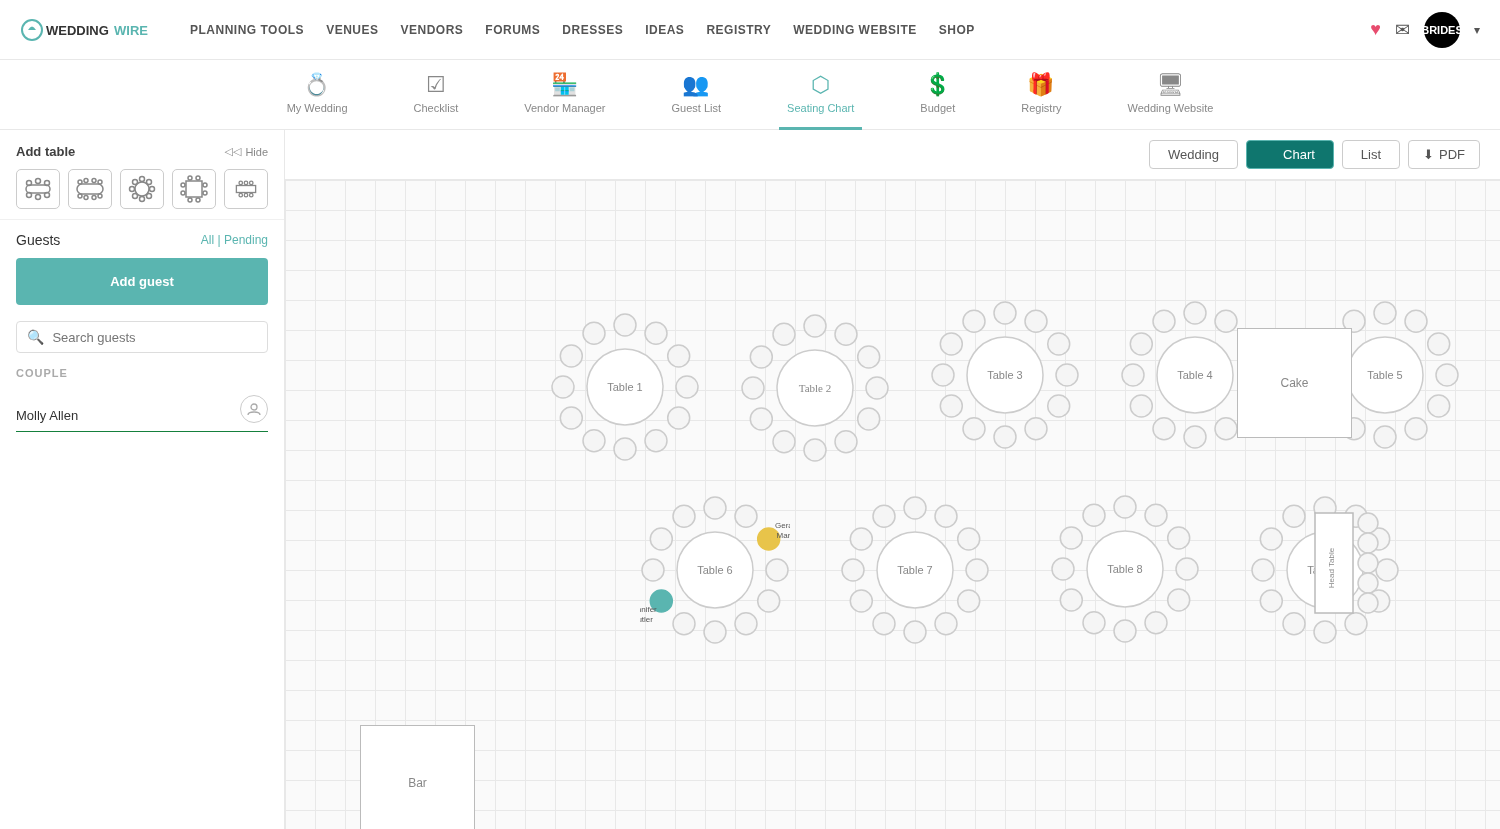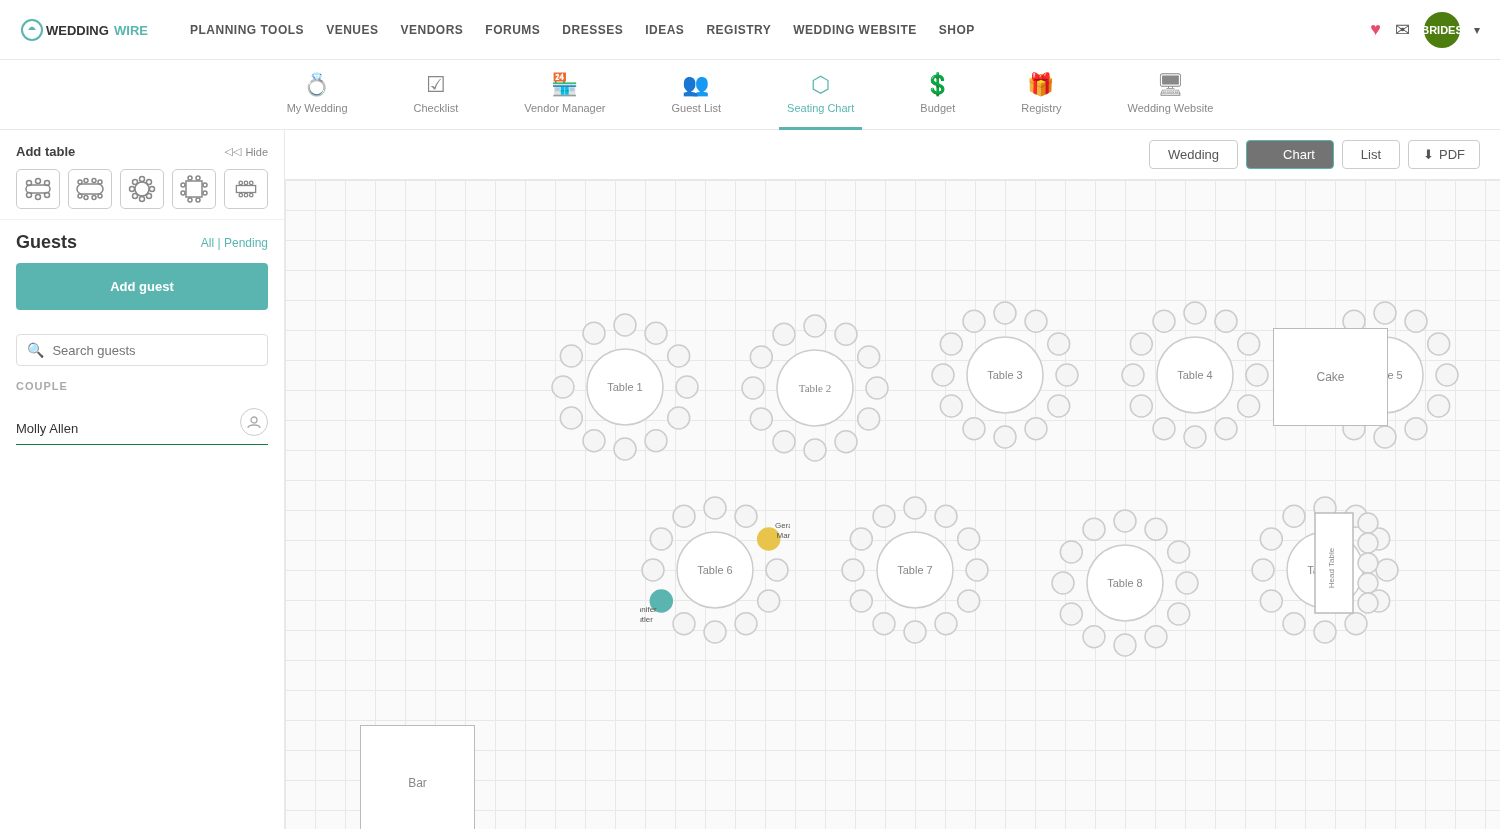--- a/index.html
+++ b/index.html
@@ -11,21 +11,21 @@
       border-bottom: 1px solid #e8e8e8; padding: 0 20px;
       position: relative; z-index: 10;
     }
     .logo { display: flex; align-items: center; margin-right: 40px; }
     .logo svg { width: 130px; height: 30px; }
     .nav-links { display: flex; gap: 22px; flex: 1; }
     .nav-link { font-size: 12px; font-weight: 600; color: #555; text-transform: uppercase; letter-spacing: 0.5px; cursor: pointer; }
     .nav-right { display: flex; align-items: center; gap: 14px; }
     .heart-icon { color: #e74c6e; font-size: 18px; }
     .mail-icon { font-size: 18px; color: #555; }
-    .avatar { width: 36px; height: 36px; border-radius: 50%; background: #4d7c0f; display: flex; align-items: center; justify-content: center; color: white; font-size: 11px; font-weight: 600; }
+    .avatar { width: 36px; height: 36px; border-radius: 50%; background: #000000; display: flex; align-items: center; justify-content: center; color: white; font-size: 11px; font-weight: 600; }
     .chevron { font-size: 12px; color: #555; }
 
     
     .sec-nav {
       display: flex; align-items: center; justify-content: center;
       border-bottom: 1px solid #e8e8e8; padding: 0 20px; height: 70px; gap: 50px;
     }
     .sec-nav-item { display: flex; flex-direction: column; align-items: center; gap: 4px; cursor: pointer; padding: 0 8px; height: 70px; justify-content: center; border-bottom: 3px solid transparent; }
     .sec-nav-item.active { border-bottom-color: #5ab5b0; }
     .sec-nav-item .icon { font-size: 22px; color: #888; }
@@ -41,38 +41,38 @@
     .sidebar-add-table { padding: 14px 16px 10px; border-bottom: 1px solid #f0f0f0; }
     .sidebar-add-table-header { display: flex; justify-content: space-between; align-items: center; margin-bottom: 10px; }
     .sidebar-add-title { font-size: 13px; font-weight: 600; color: #404040; }
     .hide-btn { font-size: 11px; color: #888; cursor: pointer; display: flex; align-items: center; gap: 4px; }
     .table-icons { display: flex; gap: 8px; }
     .table-icon-btn { width: 48px; height: 40px; border: 1.5px solid #ccc; border-radius: 5px; display: flex; align-items: center; justify-content: center; cursor: pointer; background: #fff; }
     .table-icon-btn svg { width: 28px; height: 28px; }
 
     .guests-section { padding: 12px 16px; flex: 1; }
     .guests-header { display: flex; justify-content: space-between; align-items: center; margin-bottom: 10px; }
-    .guests-title { font-size: 18px; font-weight: 700; }
+    .guests-title { font-size: 14px; font-weight: 400; }
     .guests-filter { font-size: 12px; color: #888; }
     .guests-filter span { color: #5ab5b0; cursor: pointer; }
-    .add-guest-btn { width: 100%; padding: 16px; background: #5ab5b0; color: white; border: none; border-radius: 4px; font-size: 13px; font-weight: 600; cursor: pointer; margin-bottom: 24px; }
+    .add-guest-btn { width: 100%; padding: 16px; background: #5ab5b0; color: white; border: none; border-radius: 4px; font-size: 13px; font-weight: 600; cursor: pointer; margin-bottom: 16px; }
     .search-box { display: flex; align-items: center; border: 1px solid #ddd; border-radius: 4px; padding: 7px 10px; margin-bottom: 14px; gap: 8px; }
     .search-box input { border: none; outline: none; font-size: 13px; color: #999; width: 100%; background: transparent; }
     .search-icon { color: #aaa; font-size: 14px; }
 
     .category-label { font-size: 11px; font-weight: 700; color: #aaa; letter-spacing: 1px; text-transform: uppercase; margin-bottom: 8px; }
     .guest-item { display: flex; justify-content: space-between; align-items: flex-end; padding: 8px 0; border-bottom: 1px solid #15803d; }
     .guest-name { font-size: 13px; color: #333; }
     .guest-avatar-icon { width: 28px; height: 28px; border-radius: 50%; border: 1.5px solid #ccc; display: flex; align-items: center; justify-content: center; color: #aaa; font-size: 14px; cursor: pointer; }
 
     
     .canvas-area { flex: 1; overflow: auto; background: #fafafa; position: relative; }
     .canvas-toolbar { display: flex; align-items: center; justify-content: flex-end; padding: 10px 20px; gap: 8px; background: #fff; border-bottom: 1px solid #e8e8e8; }
     .toolbar-btn { padding: 6px 18px; border: 1.5px solid #ccc; border-radius: 4px; background: #fff; font-size: 13px; cursor: pointer; color: #555; }
-    .toolbar-btn.active { background: #737373; color: white; border-color: #5ab5b0; padding-left: 36px; }
+    .toolbar-btn.active { background: #0f766e; color: white; border-color: #5ab5b0; padding-left: 36px; }
     .pdf-btn { display: flex; align-items: center; gap: 5px; padding: 6px 14px; border: 1.5px solid #ccc; border-radius: 4px; background: #fff; font-size: 13px; cursor: pointer; color: #555; }
 
     
     .seating-canvas {
       position: relative;
       background-image: 
         linear-gradient(to right, #e8e8e8 1px, transparent 1px),
         linear-gradient(to bottom, #e8e8e8 1px, transparent 1px);
       background-size: 30px 30px;
       width: 100%;
@@ -372,21 +372,21 @@
             <circle cx="137" cy="75" r="11" fill="#f5f5f5" stroke="#ccc" stroke-width="1.5"></circle>
             <circle cx="128.69357503463522" cy="105.99999999999999" r="11" fill="#f5f5f5" stroke="#ccc" stroke-width="1.5"></circle>
             <circle cx="106" cy="128.69357503463522" r="11" fill="#f5f5f5" stroke="#ccc" stroke-width="1.5"></circle>
             <circle cx="75" cy="137" r="11" fill="#f5f5f5" stroke="#ccc" stroke-width="1.5"></circle>
             <circle cx="43.999999999999986" cy="128.6935750346352" r="11" fill="#f5f5f5" stroke="#ccc" stroke-width="1.5"></circle>
             <circle cx="21.306424965364812" cy="106.00000000000003" r="11" fill="#f5f5f5" stroke="#ccc" stroke-width="1.5"></circle>
             <circle cx="13" cy="75.00000000000001" r="11" fill="#f5f5f5" stroke="#ccc" stroke-width="1.5"></circle>
             <circle cx="21.306424965364805" cy="43.99999999999999" r="11" fill="#f5f5f5" stroke="#ccc" stroke-width="1.5"></circle>
             <circle cx="43.99999999999997" cy="21.30642496536482" r="11" fill="#f5f5f5" stroke="#ccc" stroke-width="1.5"></circle>
           </svg></div>
-        <div style="position: absolute; left: 765px; top: 328px; width: 150px; height: 150px;"><svg width="150" height="160" viewBox="0 0 150 160">
+        <div style="position: absolute; left: 765px; top: 314px; width: 150px; height: 150px;"><svg width="150" height="160" viewBox="0 0 150 160">
             <circle cx="75" cy="75" r="38" fill="white" stroke="#ccc" stroke-width="1.5"></circle>
             <text x="75" y="79" text-anchor="middle" font-size="11" fill="#888">Table 8</text>
             <circle cx="75" cy="13" r="11" fill="#f5f5f5" stroke="#ccc" stroke-width="1.5"></circle>
             <circle cx="106" cy="21.306424965364798" r="11" fill="#f5f5f5" stroke="#ccc" stroke-width="1.5"></circle>
             <circle cx="128.6935750346352" cy="44" r="11" fill="#f5f5f5" stroke="#ccc" stroke-width="1.5"></circle>
             <circle cx="137" cy="75" r="11" fill="#f5f5f5" stroke="#ccc" stroke-width="1.5"></circle>
             <circle cx="128.69357503463522" cy="105.99999999999999" r="11" fill="#f5f5f5" stroke="#ccc" stroke-width="1.5"></circle>
             <circle cx="106" cy="128.69357503463522" r="11" fill="#f5f5f5" stroke="#ccc" stroke-width="1.5"></circle>
             <circle cx="75" cy="137" r="11" fill="#f5f5f5" stroke="#ccc" stroke-width="1.5"></circle>
             <circle cx="43.999999999999986" cy="128.6935750346352" r="11" fill="#f5f5f5" stroke="#ccc" stroke-width="1.5"></circle>
@@ -404,21 +404,21 @@
             <circle cx="137" cy="75" r="11" fill="#f5f5f5" stroke="#ccc" stroke-width="1.5"></circle>
             <circle cx="128.69357503463522" cy="105.99999999999999" r="11" fill="#f5f5f5" stroke="#ccc" stroke-width="1.5"></circle>
             <circle cx="106" cy="128.69357503463522" r="11" fill="#f5f5f5" stroke="#ccc" stroke-width="1.5"></circle>
             <circle cx="75" cy="137" r="11" fill="#f5f5f5" stroke="#ccc" stroke-width="1.5"></circle>
             <circle cx="43.999999999999986" cy="128.6935750346352" r="11" fill="#f5f5f5" stroke="#ccc" stroke-width="1.5"></circle>
             <circle cx="21.306424965364812" cy="106.00000000000003" r="11" fill="#f5f5f5" stroke="#ccc" stroke-width="1.5"></circle>
             <circle cx="13" cy="75.00000000000001" r="11" fill="#f5f5f5" stroke="#ccc" stroke-width="1.5"></circle>
             <circle cx="21.306424965364805" cy="43.99999999999999" r="11" fill="#f5f5f5" stroke="#ccc" stroke-width="1.5"></circle>
             <circle cx="43.99999999999997" cy="21.30642496536482" r="11" fill="#f5f5f5" stroke="#ccc" stroke-width="1.5"></circle>
           </svg></div>
-        <div style="position: absolute; left: 988px; top: 148px; width: 115px; height: 98px; border: 1.5px solid rgb(187, 187, 187); background: rgb(255, 255, 255); display: flex; align-items: center; justify-content: center; font-size: 12px; color: rgb(136, 136, 136);">Cake</div>
+        <div style="position: absolute; left: 952px; top: 148px; width: 115px; height: 110px; border: 1.5px solid rgb(187, 187, 187); background: rgb(255, 255, 255); display: flex; align-items: center; justify-content: center; font-size: 12px; color: rgb(136, 136, 136);">Cake</div>
         <div style="position: absolute; left: 1025px; top: 328px;"><svg width="80" height="110">
             <rect x="5" y="5" width="38" height="100" fill="white" stroke="#bbb" stroke-width="1.5"></rect>
             <text x="24" y="60" text-anchor="middle" font-size="8" fill="#888" transform="rotate(-90, 24, 60)">Head Table</text>
             <circle cx="58" cy="15" r="10" fill="#f5f5f5" stroke="#ccc" stroke-width="1.5"></circle>
             <circle cx="58" cy="35" r="10" fill="#f5f5f5" stroke="#ccc" stroke-width="1.5"></circle>
             <circle cx="58" cy="55" r="10" fill="#f5f5f5" stroke="#ccc" stroke-width="1.5"></circle>
             <circle cx="58" cy="75" r="10" fill="#f5f5f5" stroke="#ccc" stroke-width="1.5"></circle>
             <circle cx="58" cy="95" r="10" fill="#f5f5f5" stroke="#ccc" stroke-width="1.5"></circle>
           </svg></div>
         <div style="position: absolute; left: 75px; top: 545px; width: 115px; height: 115px; border: 1.5px solid rgb(187, 187, 187); background: rgb(255, 255, 255); display: flex; align-items: center; justify-content: center; font-size: 12px; color: rgb(136, 136, 136);">Bar</div>

